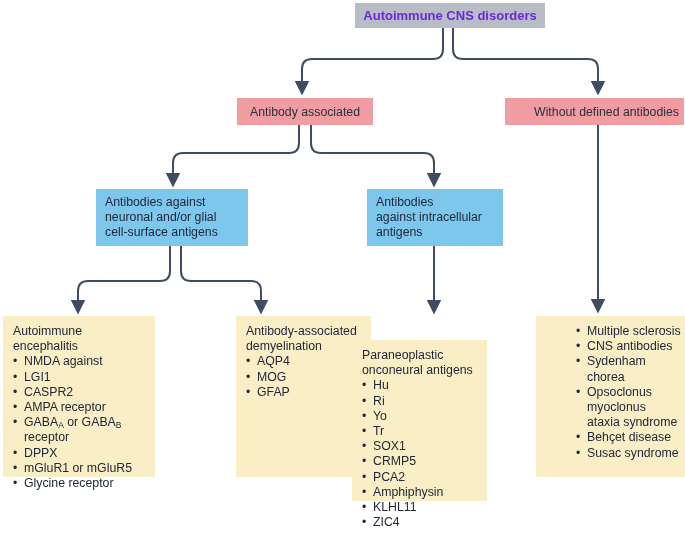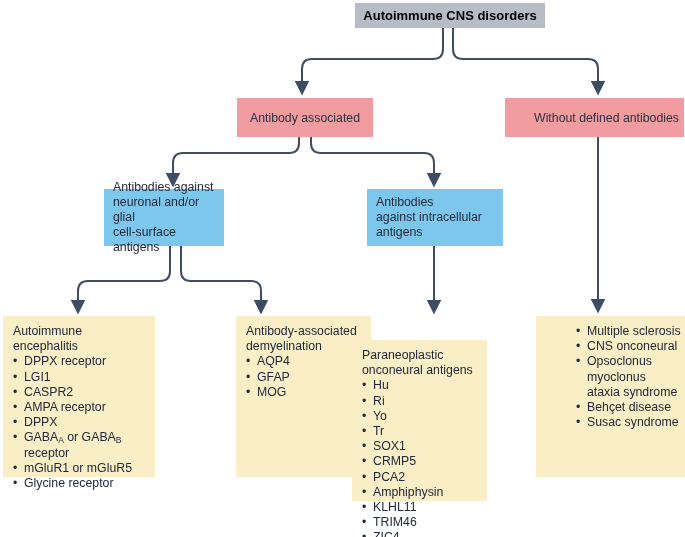--- a/index.html
+++ b/index.html
@@ -6,37 +6,37 @@
   #canvas{
     position:relative;width:685px;height:537px;background:#ffffff;overflow:hidden;
     font-family:"Liberation Sans","DejaVu Sans",sans-serif;
     color:#222a38;
   }
   #connectors{position:absolute;left:0;top:0;width:685px;height:537px;z-index:1;}
   .node{position:absolute;z-index:2;box-sizing:border-box;}
   .node-root{
     left:355px;top:3px;width:190px;height:25px;
     background:#b7bcc7;display:flex;align-items:center;justify-content:center;
-    font-weight:bold;font-size:13px;color:#000000;
+    font-weight:bold;font-size:13px;color:#6d28d9;
   }
   .node-pink{
-    background:#f09ca1;height:39px;
+    background:#f09ca1;height:27px;
     display:flex;align-items:center;justify-content:center;
     font-size:12.3px;color:#2a3140;
   }
   .node-pink.p1{left:237px;top:98px;width:136px;}
   .node-pink.p2{left:505px;top:98px;width:179px;padding-left:24px;}
   .node-blue{
     background:#7ec7ec;height:57px;
     display:flex;align-items:center;
     padding-left:9px;padding-right:4px;
     font-size:12.3px;line-height:15px;color:#21293a;
     white-space:pre-line;
   }
-  .node-blue.b1{left:104px;top:189px;width:120px;}
+  .node-blue.b1{left:96px;top:189px;width:152px;}
   .node-blue.b2{left:367px;top:189px;width:136px;}
   .leaf{
     position:absolute;z-index:2;box-sizing:border-box;
     top:316px;height:161px;background:#faeec6;
     padding:8px 9px 8px 10px;
     font-size:12.3px;line-height:15.2px;color:#21293a;
   }
   .leaf.l1{left:3px;width:152px;}
   .leaf.l2{left:190px;width:135px;margin-left:46px;}
   .leaf.l3{left:352px;width:135px;margin-top:24px;}
@@ -82,63 +82,63 @@
 cell-surface antigens</div>
 
   <div class="node node-blue b2">Antibodies
 against intracellular
 antigens</div>
 
   <div class="leaf l1">
     <div class="leaf-title">Autoimmune
 encephalitis</div>
     <ul class="leaf-list">
-        <li>DPPX receptor</li>
+        <li>NMDA against</li>
         <li>LGI1</li>
         <li>CASPR2</li>
         <li>AMPA receptor</li>
+        <li>GABA<sub>A</sub> or GABA<sub>B</sub> receptor</li>
         <li>DPPX</li>
-        <li>GABA<sub>A</sub> or GABA<sub>B</sub> receptor</li>
         <li>mGluR1 or mGluR5</li>
         <li>Glycine receptor</li>
       </ul>
   </div>
 
   <div class="leaf l2">
     <div class="leaf-title">Antibody-associated
 demyelination</div>
     <ul class="leaf-list">
         <li>AQP4</li>
+        <li>MOG</li>
         <li>GFAP</li>
-        <li>MOG</li>
       </ul>
   </div>
 
   <div class="leaf l3">
     <div class="leaf-title">Paraneoplastic
 onconeural antigens</div>
     <ul class="leaf-list">
         <li>Hu</li>
         <li>Ri</li>
         <li>Yo</li>
         <li>Tr</li>
         <li>SOX1</li>
         <li>CRMP5</li>
         <li>PCA2</li>
         <li>Amphiphysin</li>
         <li>KLHL11</li>
-        <li>TRIM46</li>
         <li>ZIC4</li>
       </ul>
   </div>
 
   <div class="leaf l4">
 
     <ul class="leaf-list">
         <li>Multiple sclerosis</li>
-        <li>CNS onconeural</li>
+        <li>CNS antibodies</li>
+        <li>Sydenham chorea</li>
         <li>Opsoclonus myoclonus ataxia syndrome</li>
         <li>Behçet disease</li>
         <li>Susac syndrome</li>
       </ul>
   </div>
 
 </div>
 
 </body></html>

